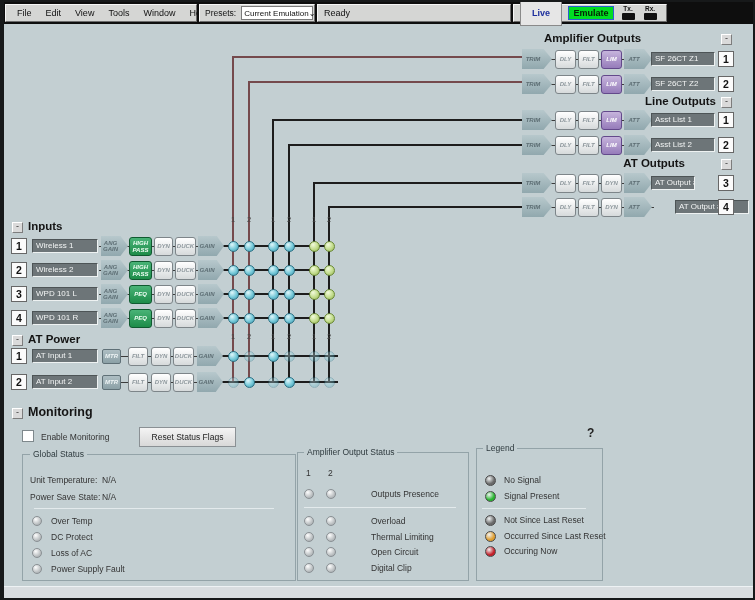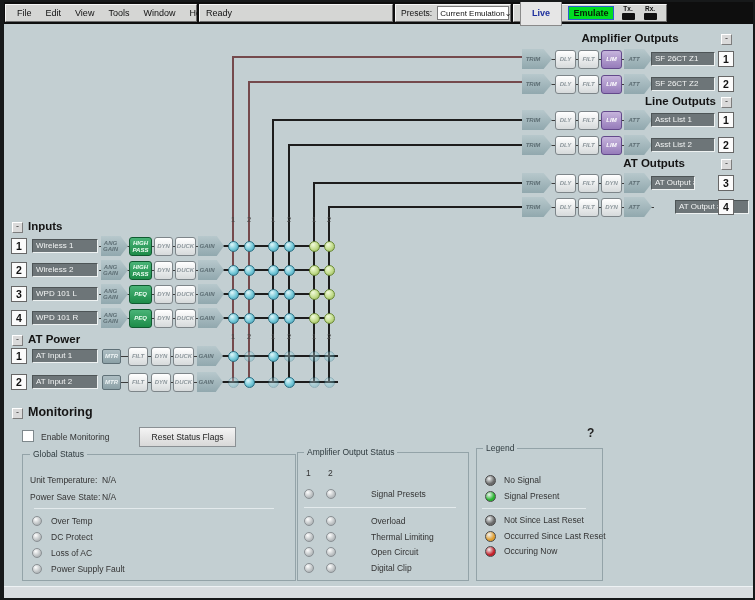--- a/index.html
+++ b/index.html
@@ -72,29 +72,29 @@
 
   <div class="topbar">
     <div class="tpanel menu-panel" id="menu-items">
         <div class="mitem">File</div>
         <div class="mitem">Edit</div>
         <div class="mitem">View</div>
         <div class="mitem">Tools</div>
         <div class="mitem">Window</div>
         <div class="mitem">Help</div>
       </div>
-    <div class="tpanel ready-panel">
-      <span>Ready</span>
-    </div>
     <div class="tpanel presets-panel">
       <span class="plabel">Presets:</span>
       <div class="dropdown">
         <span>Current Emulation</span>
         <span class="chev">⌄</span>
       </div>
+    </div>
+    <div class="tpanel ready-panel">
+      <span>Ready</span>
     </div>
     <div class="tpanel right-panel">
       <div class="live-btn">Live</div>
       <div class="emulate-btn" id="emulate-btn" style="background: rgb(0, 221, 34);">Emulate</div>
       <div class="txrx">
         <span class="tl">Tx.</span>
         <div class="led"></div>
       </div>
       <div class="txrx">
         <span class="tl">Rx.</span>
@@ -163,21 +163,21 @@
       <div class="node blue" style="left: 264px; top: 349px;"></div>
       <div class="node blue dim" style="left: 280px; top: 349px;"></div>
       <div class="node blue dim" style="left: 305px; top: 349px;"></div>
       <div class="node blue dim" style="left: 320px; top: 349px;"></div>
       <div class="node blue dim" style="left: 224px; top: 375px;"></div>
       <div class="node blue" style="left: 240px; top: 375px;"></div>
       <div class="node blue dim" style="left: 264px; top: 375px;"></div>
       <div class="node blue" style="left: 280px; top: 375px;"></div>
       <div class="node blue dim" style="left: 305px; top: 375px;"></div>
       <div class="node blue dim" style="left: 320px; top: 375px;"></div>
-      <div class="sec-title" style="left: 540px; top: 30px; width: 172px; text-align: center;">Amplifier Outputs</div>
+      <div class="sec-title" style="left: 540px; top: 30px; width: 172px; text-align: left;">Amplifier Outputs</div>
       <div class="collapse" style="left: 717px; top: 32px;">-</div>
       <div class="hline lc-thin" style="left: 545px; top: 57px; width: 105px; height: 1px;"></div>
       <div class="blk arrow" style="left: 518px; top: 47px; width: 30px;">TRIM</div>
       <div class="blk white" style="left: 551px; top: 48px; width: 21px;">DLY</div>
       <div class="blk white" style="left: 574px; top: 48px; width: 21px;">FILT</div>
       <div class="blk purple" style="left: 597px; top: 48px; width: 21px;">LIM</div>
       <div class="blk arrow" style="left: 620px; top: 47px; width: 28px;">ATT</div>
       <div class="labelbox" style="left: 647px; top: 50px; width: 64px;">SF 26CT Z1</div>
       <div class="numbox" style="left: 714px; top: 49px;">1</div>
       <div class="hline lc-thin" style="left: 545px; top: 82px; width: 105px; height: 1px;"></div>
@@ -305,21 +305,21 @@
         <div class="mtext" style="left: 47px; top: 562px;">Power Supply Fault</div>
       </div>
 
     <div class="group" style="left:293px;top:450px;width:170px;height:127px;"></div>
     <div class="gtitle" style="left:300px;top:445px;">Amplifier Output Status</div>
     <div id="ampstatus-content">
         <div class="mtext" style="left: 302px; top: 466px;">1</div>
         <div class="mtext" style="left: 324px; top: 466px;">2</div>
         <div class="ind" style="left: 300px; top: 487px;"></div>
         <div class="ind" style="left: 322px; top: 487px;"></div>
-        <div class="mtext" style="left: 367px; top: 487px;">Signal Presets</div>
+        <div class="mtext" style="left: 367px; top: 487px;">Outputs Presence</div>
         <div class="sep" style="left: 300px; top: 505px; width: 152px;"></div>
         <div class="ind" style="left: 300px; top: 514px;"></div>
         <div class="ind" style="left: 322px; top: 514px;"></div>
         <div class="mtext" style="left: 367px; top: 514px;">Overload</div>
         <div class="ind" style="left: 300px; top: 529.7px;"></div>
         <div class="ind" style="left: 322px; top: 529.7px;"></div>
         <div class="mtext" style="left: 367px; top: 529.7px;">Thermal Limiting</div>
         <div class="ind" style="left: 300px; top: 545.4px;"></div>
         <div class="ind" style="left: 322px; top: 545.4px;"></div>
         <div class="mtext" style="left: 367px; top: 545.4px;">Open Circuit</div>

